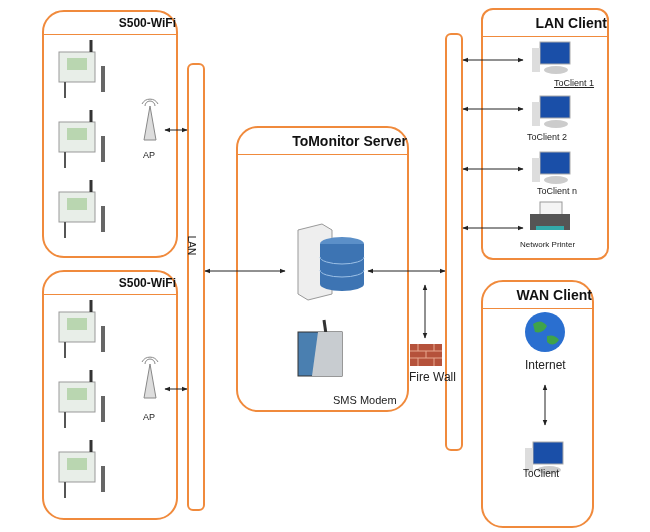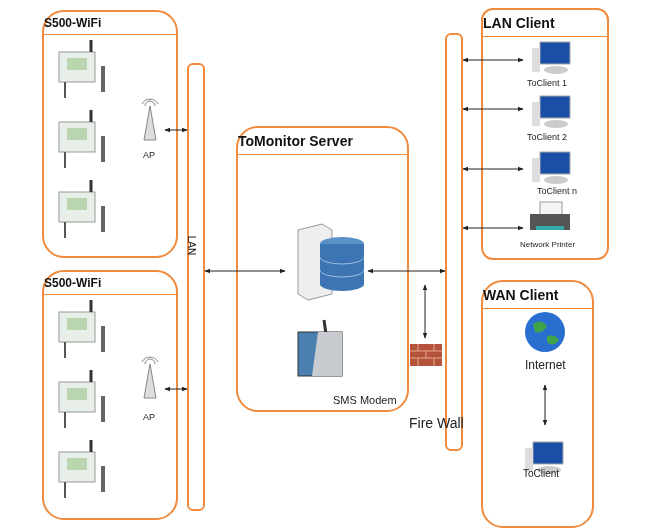--- a/index.html
+++ b/index.html
@@ -1,18 +1,18 @@
 <!DOCTYPE html>
 <html><head>
 <meta charset="utf-8">
 <style>
   html,body{margin:0;padding:0;background:#fff;}
   body{width:650px;height:532px;position:relative;overflow:hidden;font-family:"Liberation Sans",sans-serif;}
   .box{position:absolute;border:2px solid #f08a3c;border-radius:22px;box-sizing:border-box;background:#fff;}
-  .box .title{position:absolute;left:0;right:0;top:0;height:22px;border-bottom:1.5px solid #f08a3c;text-align:left;font-weight:bold;font-size:12px;line-height:22px;color:#111;}
+  .box .title{position:absolute;left:0;right:0;top:0;height:22px;border-bottom:1.5px solid #f08a3c;text-align:right;font-weight:bold;font-size:12px;line-height:22px;color:#111;}
   .box .title.big{font-size:14px;height:26px;line-height:26px;}
   .bus{position:absolute;border:2px solid #f08a3c;border-radius:6px;box-sizing:border-box;background:#fff;}
   .lbl{position:absolute;font-size:9px;color:#222;text-align:center;white-space:nowrap;}
   svg.lines{position:absolute;left:0;top:0;}
   .ic{position:absolute;}
 </style>
 </head>
 <body>
 
 <div class="box" style="left:42px;top:10px;width:136px;height:248px;">
@@ -128,28 +128,28 @@
   <line x1="32" y1="2" x2="34" y2="16" stroke="#333" stroke-width="3"></line>
     <rect x="6" y="14" width="44" height="44" fill="#4a7fb0" stroke="#333"></rect>
     <path d="M26,14 L50,14 L50,58 L20,58 z" fill="#c8ccd0"></path>
 </svg>
 <div class="lbl" style="left:297px;top:394px;font-size:11px;margin-left:36px;">SMS Modem</div>
 
 <svg class="ic" style="left:410px;top:344px;" width="32" height="22">
     <rect x="0" y="0" width="32" height="22" fill="#b5523b"></rect>
     <path d="M0,7 H32 M0,14 H32 M8,0 V7 M24,0 V7 M16,7 V14 M8,14 V22 M24,14 V22" stroke="#e8a890" stroke-width="1"></path>
   </svg>
-<div class="lbl" style="left:409px;top:370px;font-size:14px;margin-top:45px;">Fire Wall</div>
+<div class="lbl" style="left:409px;top:370px;font-size:12px;">Fire Wall</div>
 
 <svg class="ic" style="left:530px;top:40px;" width="42" height="36">
     <rect x="10" y="2" width="30" height="22" fill="#1a4fa8" stroke="#aaa"></rect>
     <rect x="2" y="8" width="8" height="24" fill="#ddd"></rect>
     <ellipse cx="26" cy="30" rx="12" ry="4" fill="#ccc"></ellipse>
   </svg>
-<div class="lbl" style="left:527px;top:78px;">ToClient 1</div>
+<div class="lbl" style="left:554px;top:78px;text-decoration:underline;">ToClient 1</div>
 <svg class="ic" style="left:530px;top:94px;" width="42" height="36">
     <rect x="10" y="2" width="30" height="22" fill="#1a4fa8" stroke="#aaa"></rect>
     <rect x="2" y="8" width="8" height="24" fill="#ddd"></rect>
     <ellipse cx="26" cy="30" rx="12" ry="4" fill="#ccc"></ellipse>
   </svg>
 <div class="lbl" style="left:527px;top:132px;">ToClient 2</div>
 <svg class="ic" style="left:530px;top:150px;" width="42" height="36">
     <rect x="10" y="2" width="30" height="22" fill="#1a4fa8" stroke="#aaa"></rect>
     <rect x="2" y="8" width="8" height="24" fill="#ddd"></rect>
     <ellipse cx="26" cy="30" rx="12" ry="4" fill="#ccc"></ellipse>

